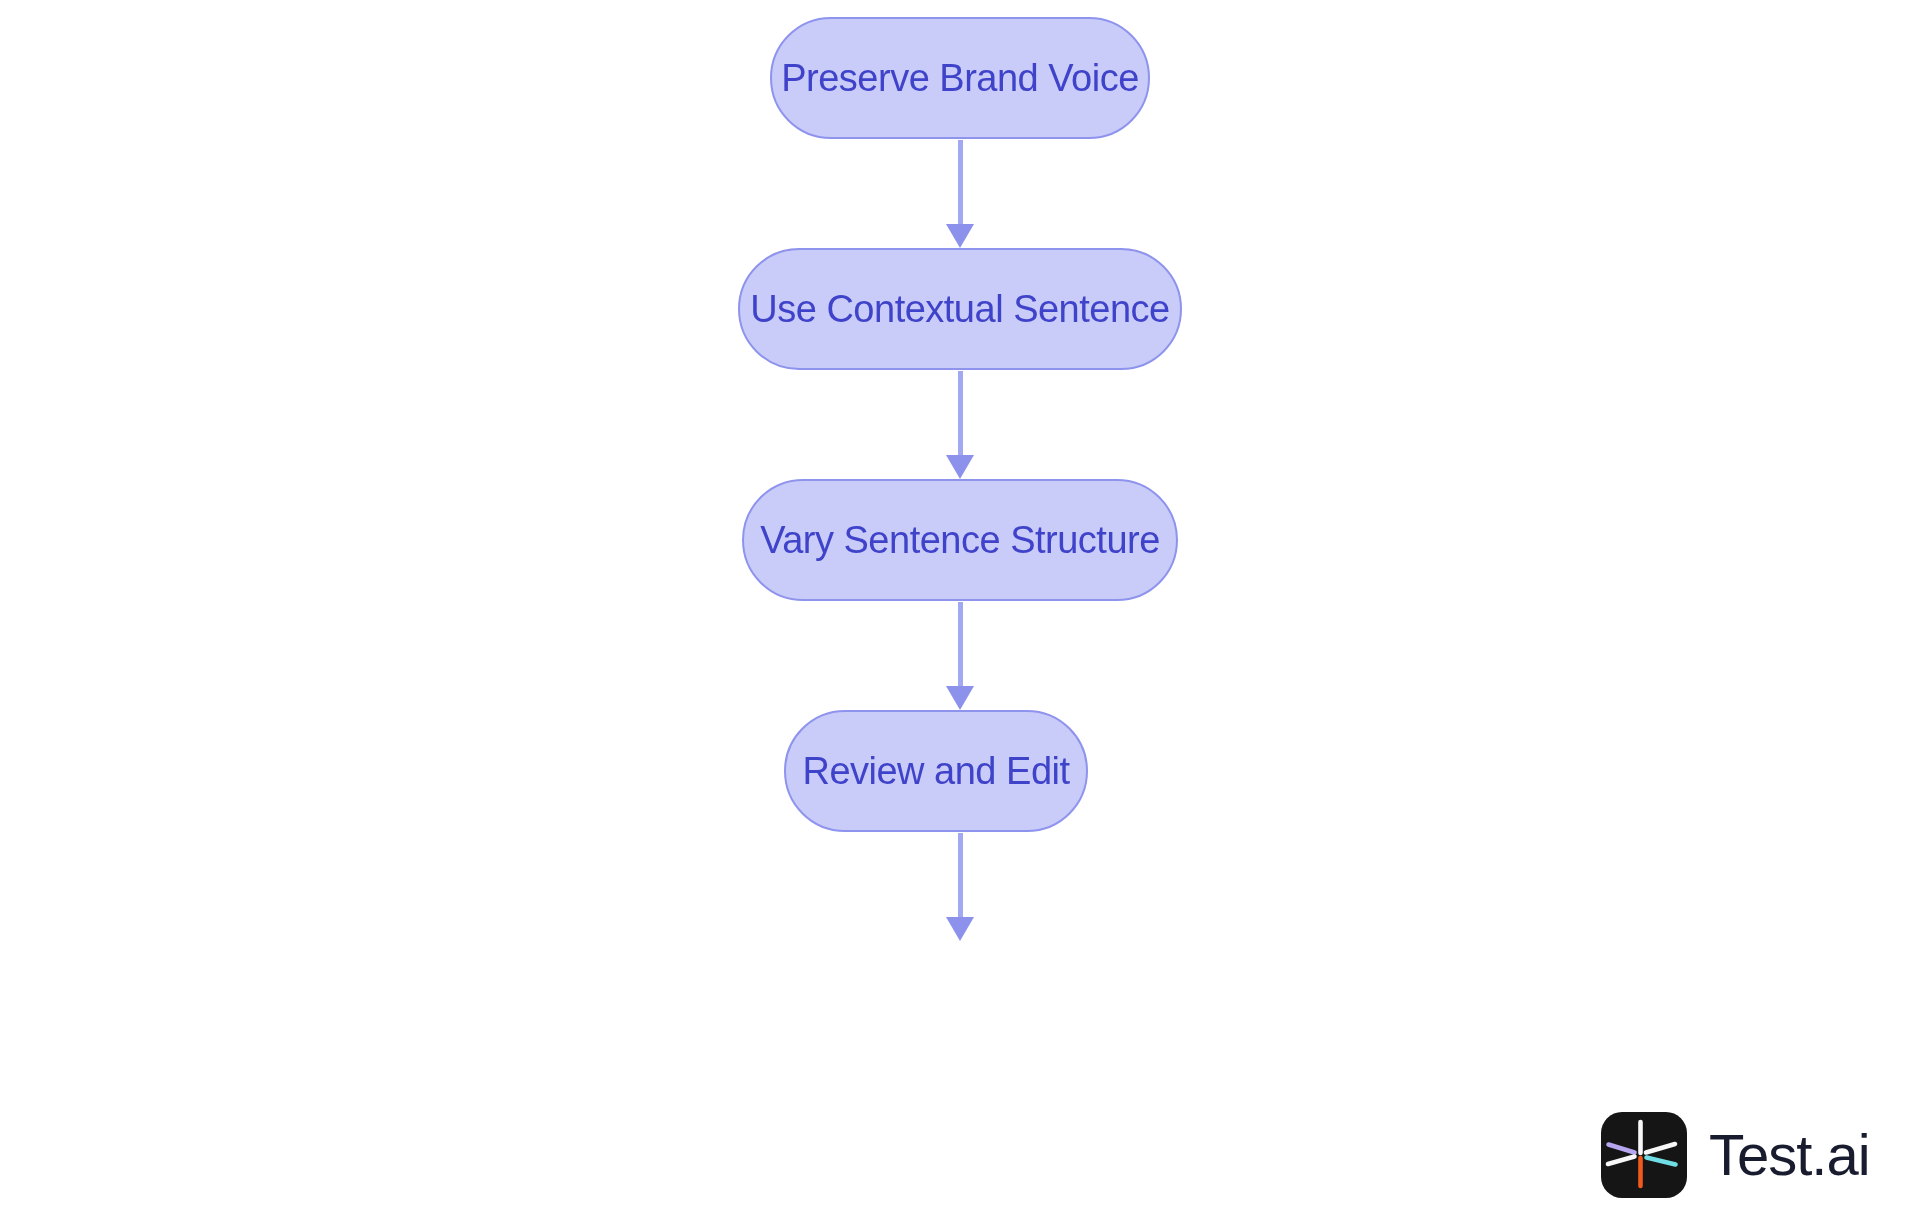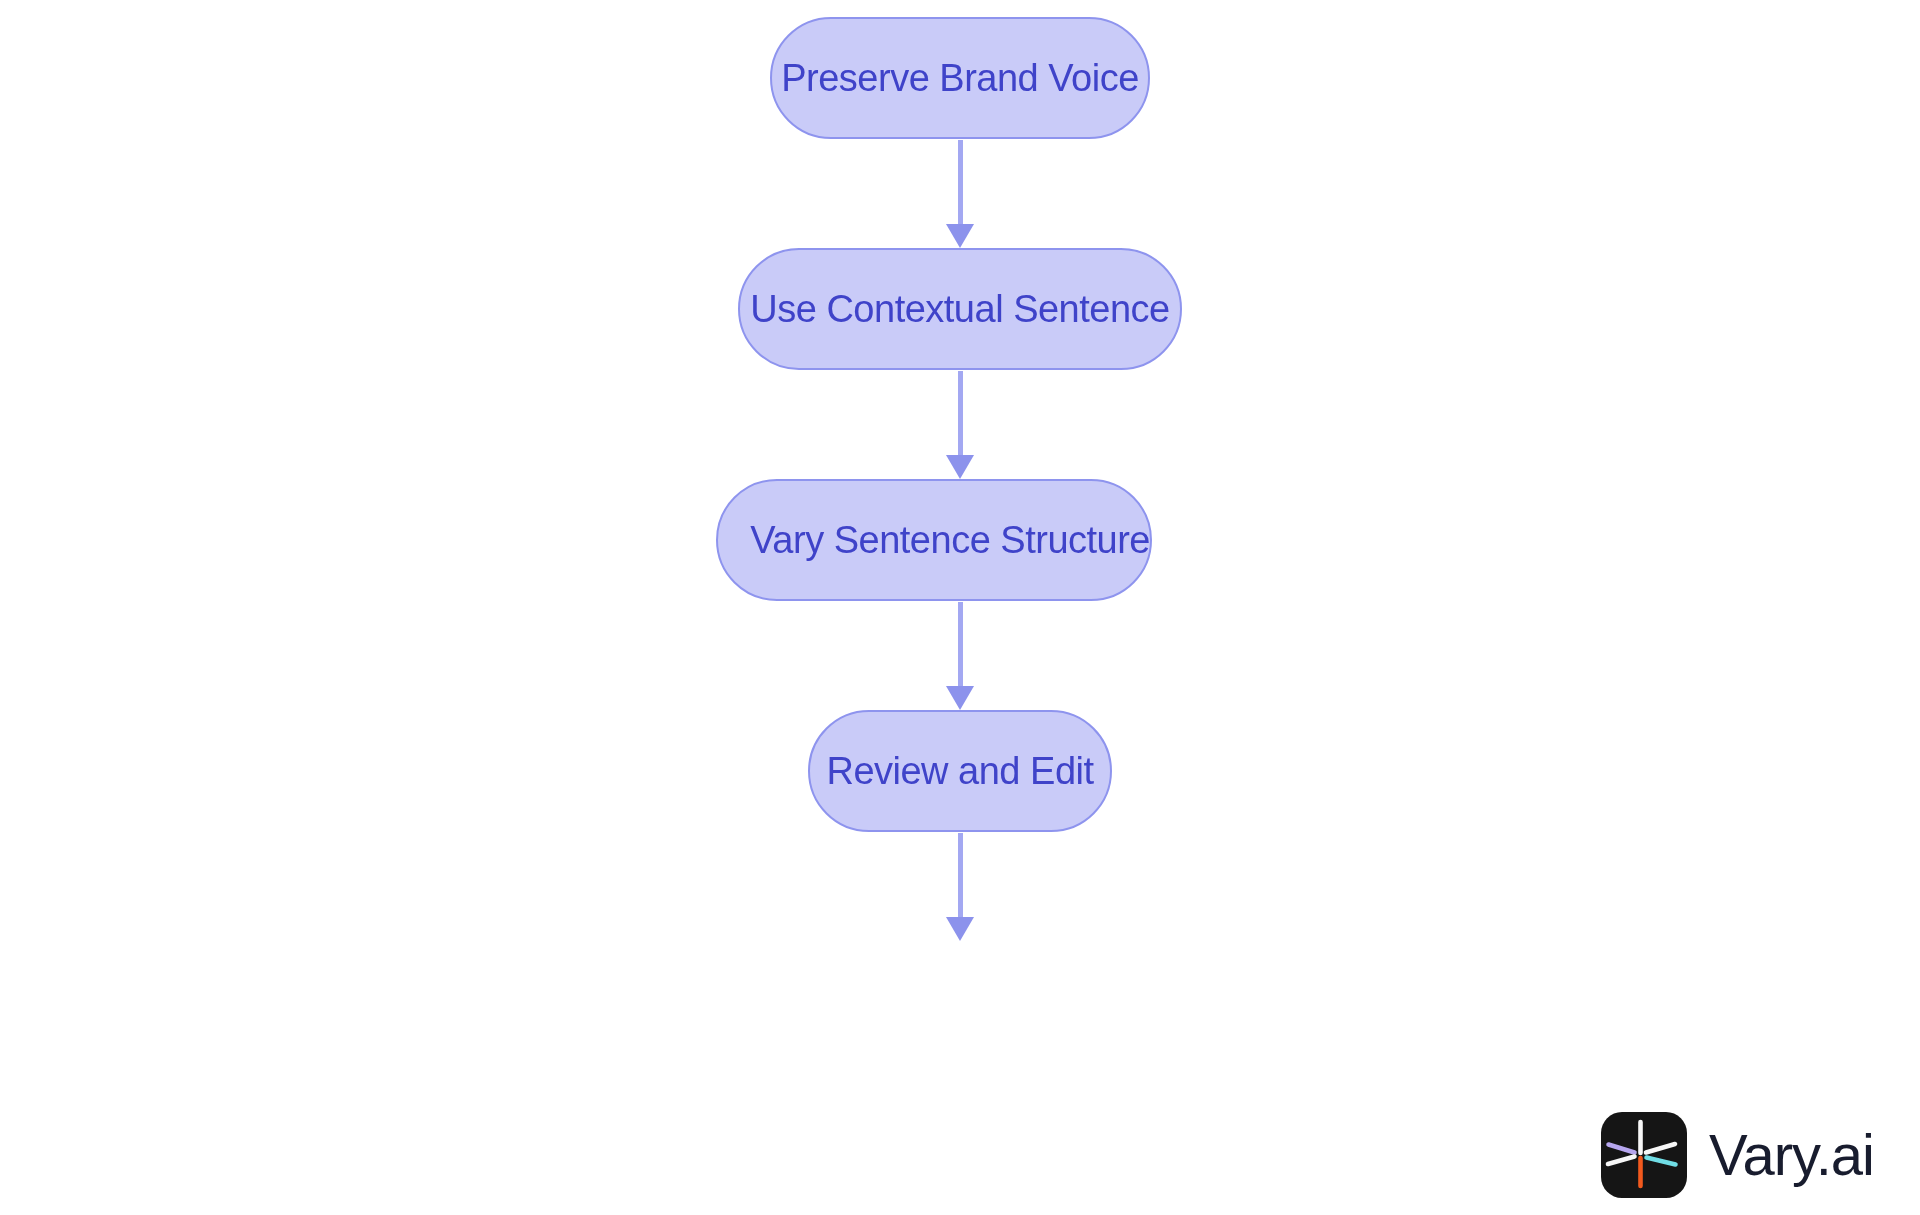--- a/index.html
+++ b/index.html
@@ -81,30 +81,30 @@
 
   <div class="flow-node" style="left:738px;top:248px;width:444px;">
     <span>Use Contextual Sentence</span>
   </div>
 
   <div class="flow-arrow" style="left:946px;top:371px;height:108px;">
     <div class="stem"></div>
     <div class="head"></div>
   </div>
 
-  <div class="flow-node" style="left:716px;top:479px;width:436px;justify-content:flex-end;">
+  <div class="flow-node" style="left:742px;top:479px;width:436px;">
     <span>Vary Sentence Structure</span>
   </div>
 
   <div class="flow-arrow" style="left:946px;top:602px;height:108px;">
     <div class="stem"></div>
     <div class="head"></div>
   </div>
 
-  <div class="flow-node" style="left:808px;top:710px;width:304px;">
+  <div class="flow-node" style="left:784px;top:710px;width:304px;">
     <span>Review and Edit</span>
   </div>
 
   <div class="flow-arrow" style="left:946px;top:833px;height:108px;">
     <div class="stem"></div>
     <div class="head"></div>
   </div>
 
 
   <div class="brand">
@@ -116,16 +116,16 @@
       <line x1="39.5" y1="46" x2="39.5" y2="74" stroke="#f2591d" stroke-width="4.6" stroke-linecap="round"></line>
 
       <line x1="7.5" y1="32.5" x2="33.5" y2="40.5" stroke="#b6a6ef" stroke-width="4.6" stroke-linecap="round"></line>
 
       <line x1="7" y1="52" x2="33.5" y2="44.5" stroke="#f7f7f7" stroke-width="4.6" stroke-linecap="round"></line>
 
       <line x1="45" y1="40.5" x2="74" y2="32" stroke="#f7f7f7" stroke-width="4.6" stroke-linecap="round"></line>
 
       <line x1="45.5" y1="45.5" x2="74.5" y2="52.5" stroke="#70dde5" stroke-width="4.6" stroke-linecap="round"></line>
     </svg>
-    <span class="word">Vary.ai</span>
+    <span class="word">Test.ai</span>
   </div>
 
 </div>
 
 </body></html>

